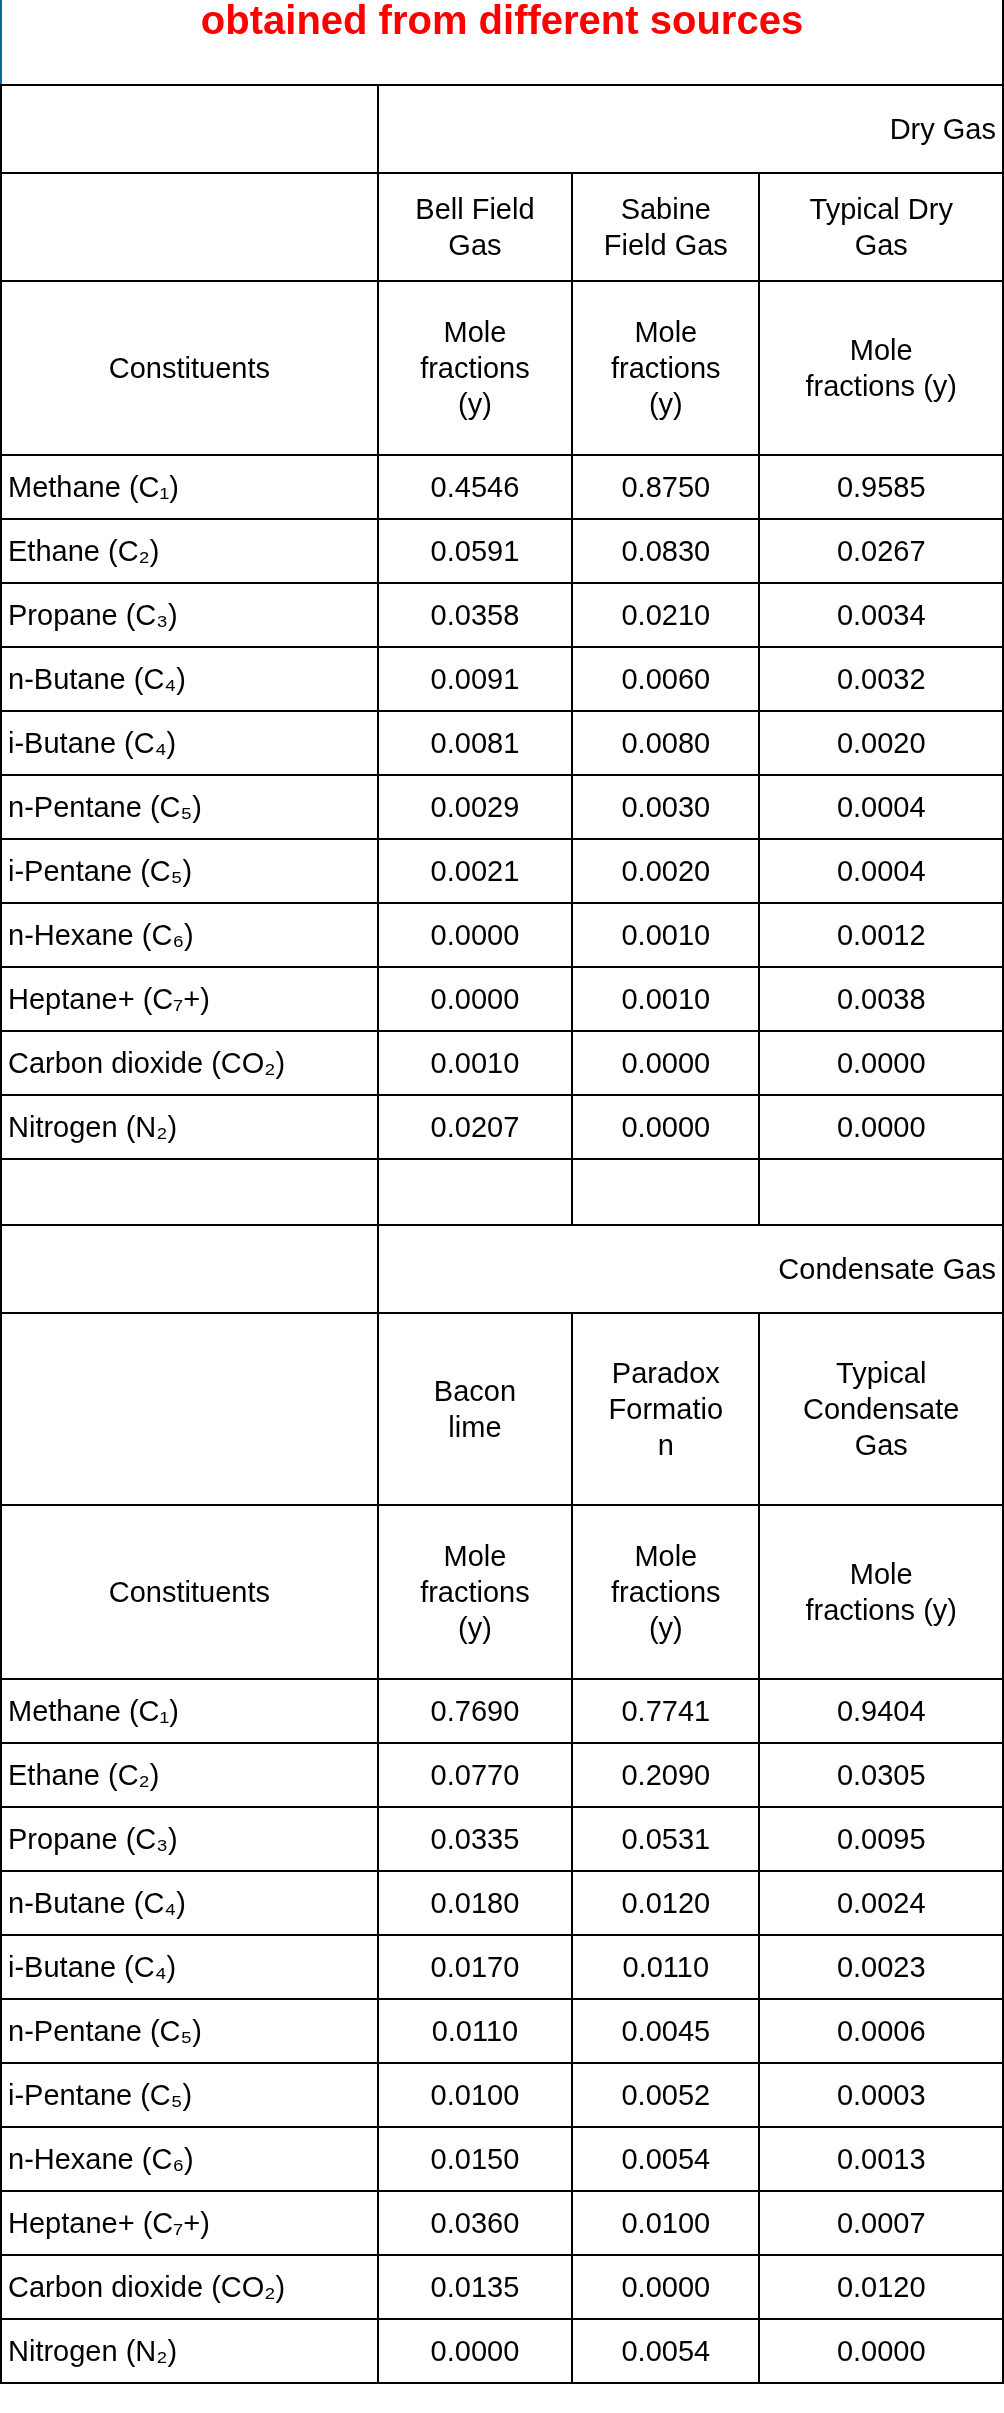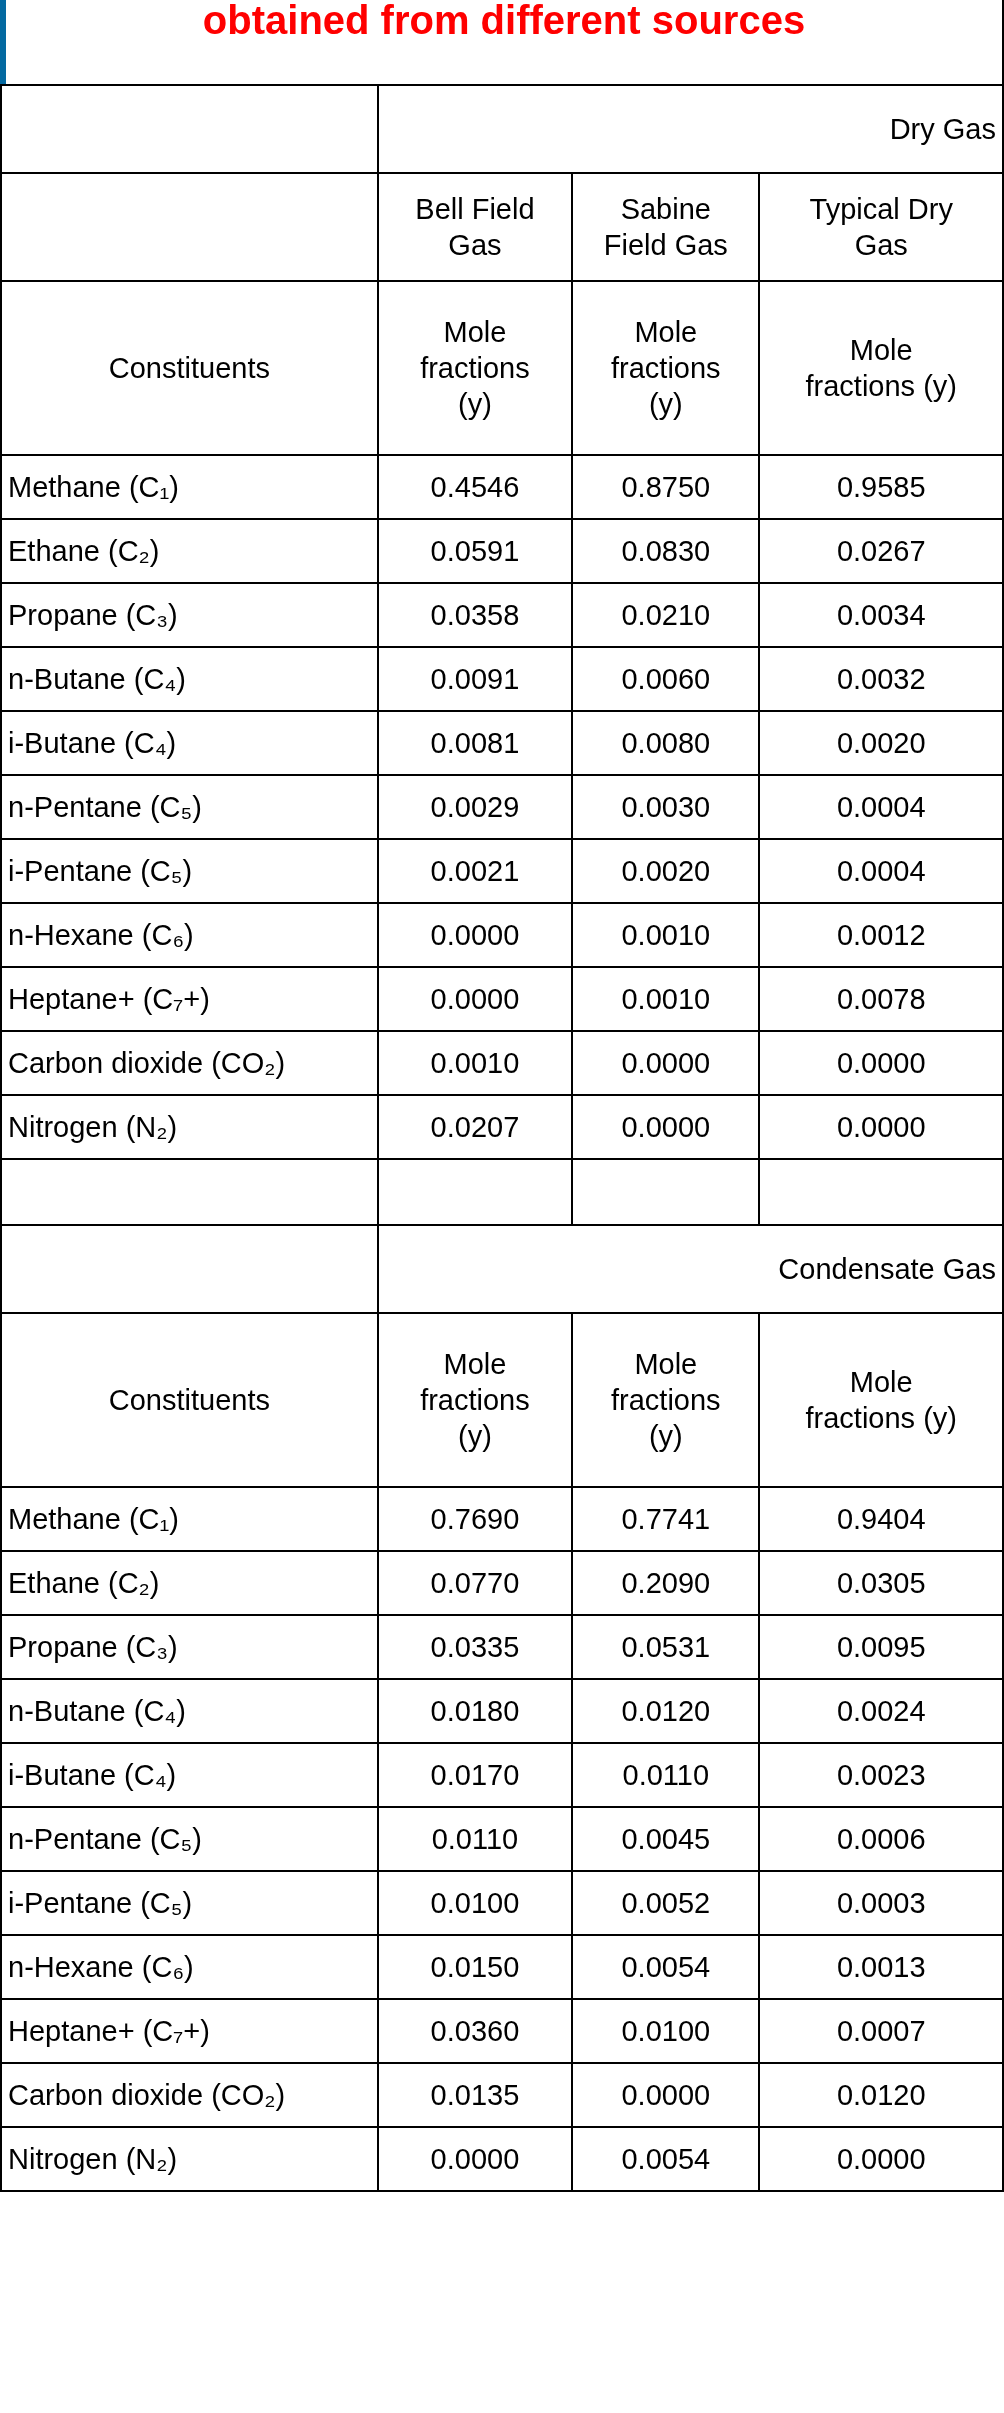--- a/index.html
+++ b/index.html
@@ -12,21 +12,21 @@
     font-family: "Liberation Sans", "DejaVu Sans", sans-serif;
     color: #000;
   }
   .page {
     width: 1004px;
   }
   .title-box {
     box-sizing: border-box;
     width: 1004px;
     height: 84px;
-    border-left: 6px solid #0369a1;
+    border-left: 2px solid #0369a1;
     border-right: 2px solid #000;
     display: flex;
     justify-content: center;
     align-items: flex-start;
     overflow: hidden;
   }
   .title-text {
     font-size: 40px;
     font-weight: bold;
     color: #ff0000;
@@ -179,21 +179,21 @@
         <tr>
           <td class="cname">n-Hexane (C₆)</td>
           <td class="val">0.0000</td>
           <td class="val">0.0010</td>
           <td class="val">0.0012</td>
         </tr>
         <tr>
           <td class="cname">Heptane+ (C₇+)</td>
           <td class="val">0.0000</td>
           <td class="val">0.0010</td>
-          <td class="val">0.0078</td>
+          <td class="val">0.0038</td>
         </tr>
         <tr>
           <td class="cname">Carbon dioxide (CO₂)</td>
           <td class="val">0.0010</td>
           <td class="val">0.0000</td>
           <td class="val">0.0000</td>
         </tr>
         <tr>
           <td class="cname">Nitrogen (N₂)</td>
           <td class="val">0.0207</td>
@@ -210,20 +210,31 @@
         <td></td>
       </tr>
     </tbody>
 
     <tbody>
       <tr>
         <td class="corner"></td>
         <td class="group-h" colspan="3">Condensate Gas</td>
       </tr>
       <tr>
+        <td class="src src2"></td>
+        <td class="src src2">Bacon
+lime</td>
+        <td class="src src2">Paradox
+Formatio
+n</td>
+        <td class="src src2">Typical
+Condensate
+Gas</td>
+      </tr>
+      <tr>
         <td class="sub const-h">Constituents</td>
         <td class="sub">Mole
 fractions
 (y)</td>
         <td class="sub">Mole
 fractions
 (y)</td>
         <td class="sub">Mole
 fractions (y)</td>
       </tr>

